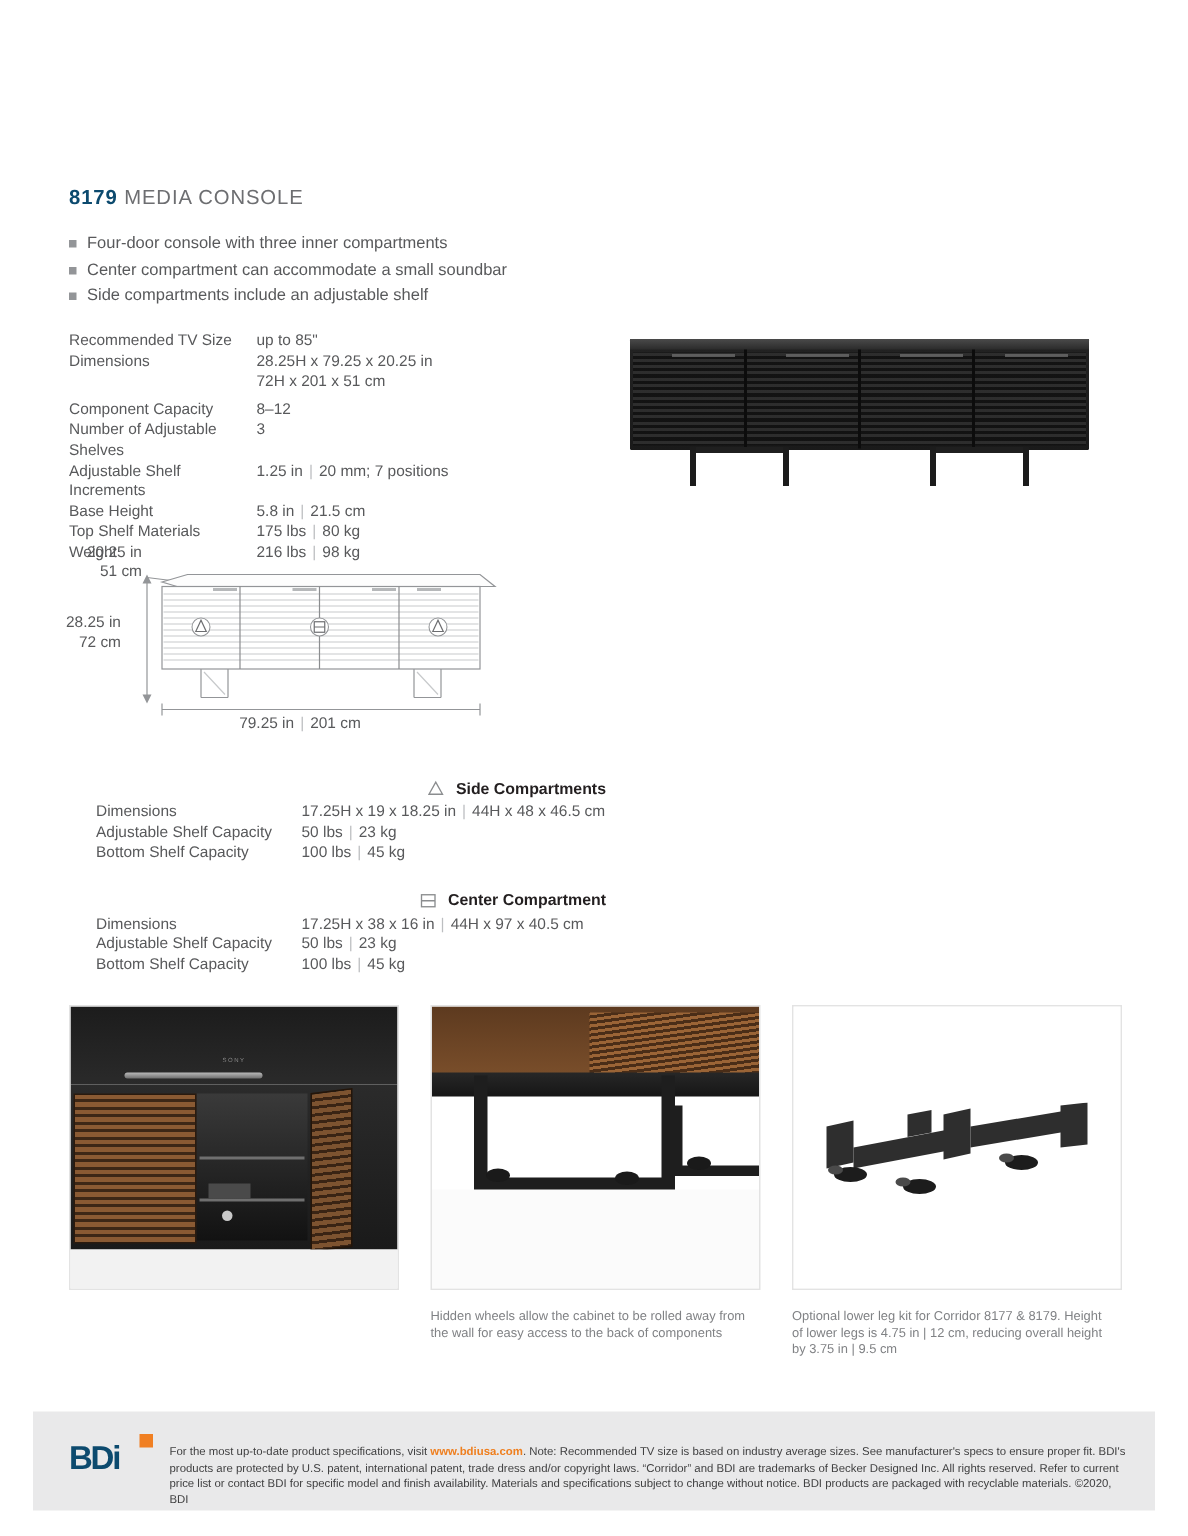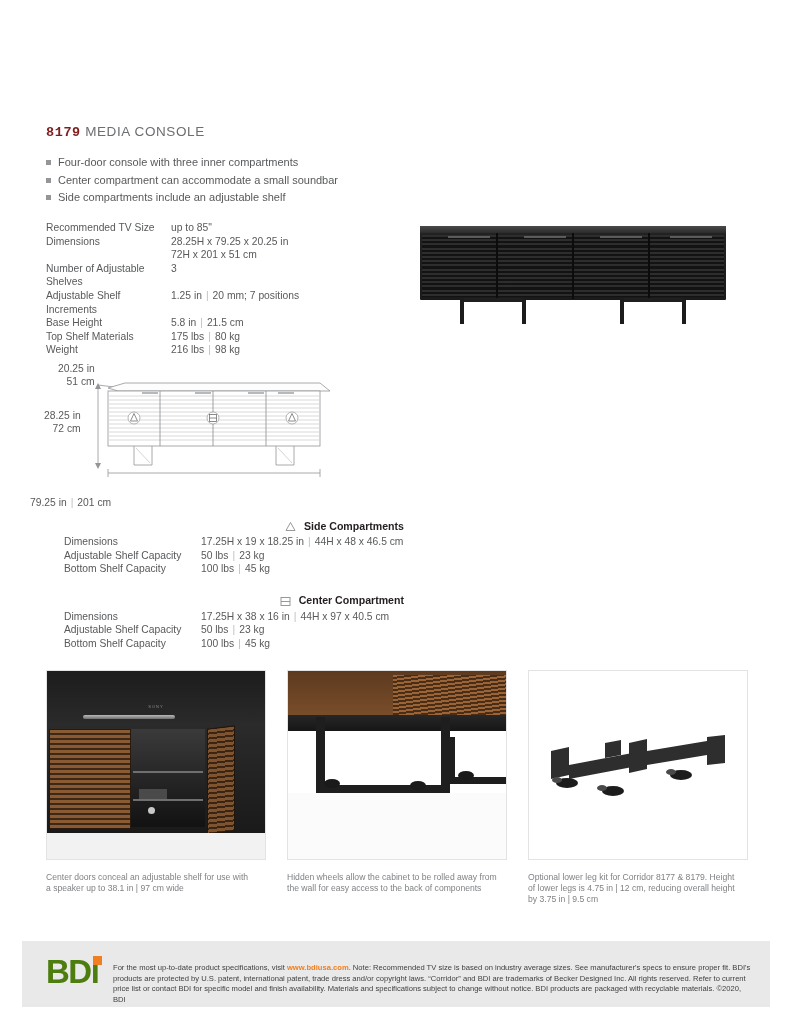--- a/index.html
+++ b/index.html
@@ -26,22 +26,21 @@
     position: absolute;
     left: 46px;
     top: 124px;
     font-size: 13.5px;
     letter-spacing: 0.6px;
     color: #6d6e71;
     white-space: nowrap;
   }
   .title .model {
     font-weight: bold;
-    color: #7f1d1d;
-    font-family: Liberation Mono, monospace;
+    color: #0c4a6e;
   }
 
   
   .bullets {
     position: absolute;
     left: 46px;
     top: 155px;
     width: 330px;
   }
   .bullet {
@@ -173,24 +172,24 @@
     text-align: right;
     white-space: nowrap;
   }
   .dim-depth { left: 28px; top: 8px; }
   .dim-height { left: 14px; top: 55px; }
   .dim-width {
     position: absolute;
     left: 0;
     top: 122px;
     width: 340px;
+    text-align: center;
     font-size: 10.3px;
     color: #58595b;
     white-space: nowrap;
-    margin-top: 20px;
   }
 
   
   .compartments {
     position: absolute;
     left: 44px;
     top: 519px;
     width: 360px;
   }
   .comp-block { margin-bottom: 18px; }
@@ -352,24 +351,24 @@
   .bdi-logo {
     position: absolute;
     left: 46px;
     top: 955px;
     width: 56px;
     height: 34px;
   }
   .bdi-text {
     font-family: "Liberation Sans", sans-serif;
     font-weight: bold;
-    font-size: 33px;
+    font-size: 22px;
     line-height: 34px;
     letter-spacing: -1.5px;
-    color: #4d7c0f;
+    color: #0c4a6e;
   }
   .bdi-dot {
     position: absolute;
     right: 0px;
     top: 1px;
     width: 9px;
     height: 9px;
     background: #f07f22;
   }
   .footer-text {
@@ -416,20 +415,24 @@
       <span class="lbl">Recommended TV Size</span>
       <span class="val">up to 85"</span>
     </div>
     <div class="spec-row">
       <span class="lbl">Dimensions</span>
       <span class="val">28.25H x 79.25 x 20.25 in</span>
     </div>
     <div class="spec-row">
       <span class="lbl"></span>
       <span class="val">72H x 201 x 51 cm</span>
+    </div>
+    <div class="spec-row gap">
+      <span class="lbl">Component Capacity</span>
+      <span class="val">8–12</span>
     </div>
     <div class="spec-row">
       <span class="lbl">Number of Adjustable Shelves</span>
       <span class="val">3</span>
     </div>
     <div class="spec-row">
       <span class="lbl">Adjustable Shelf Increments</span>
       <span class="val"><span>1.25 in</span><span class="sep">|</span><span>20 mm; 7 positions</span></span>
     </div>
     <div class="spec-row">
@@ -641,21 +644,20 @@
             <ellipse cx="10" cy="45" rx="5" ry="3"></ellipse>
             <ellipse cx="55" cy="53" rx="5" ry="3"></ellipse>
             <ellipse cx="124" cy="37" rx="5" ry="3"></ellipse>
           </g>
         </svg>
       </div>
     </div>
 
   </div>
 
-  <div class="caption c1">Center doors conceal an adjustable shelf for use with a speaker up to 38.1 in  |  97 cm wide</div>
   <div class="caption c2">Hidden wheels allow the cabinet to be rolled away from the wall for easy access to the back of components</div>
   <div class="caption c3">Optional lower leg kit for Corridor 8177 &amp; 8179. Height of lower legs is 4.75 in  |  12 cm, reducing overall height by 3.75 in  |  9.5 cm</div>
 
   <div class="footer-band"></div>
   <div class="bdi-logo">
     <span class="bdi-text">BDi</span>
     <span class="bdi-dot"></span>
   </div>
   <div class="footer-text">
     <span>For the most up-to-date product specifications, visit </span><span class="url">www.bdiusa.com</span><span>. Note: Recommended TV size is based on industry average sizes. See manufacturer's specs to ensure proper fit. BDI's products are protected by U.S. patent, international patent, trade dress and/or copyright laws. “Corridor” and BDI are trademarks of Becker Designed Inc. All rights reserved. Refer to current price list or contact BDI for specific model and finish availability. Materials and specifications subject to change without notice. BDI products are packaged with recyclable materials. ©2020, BDI</span>

